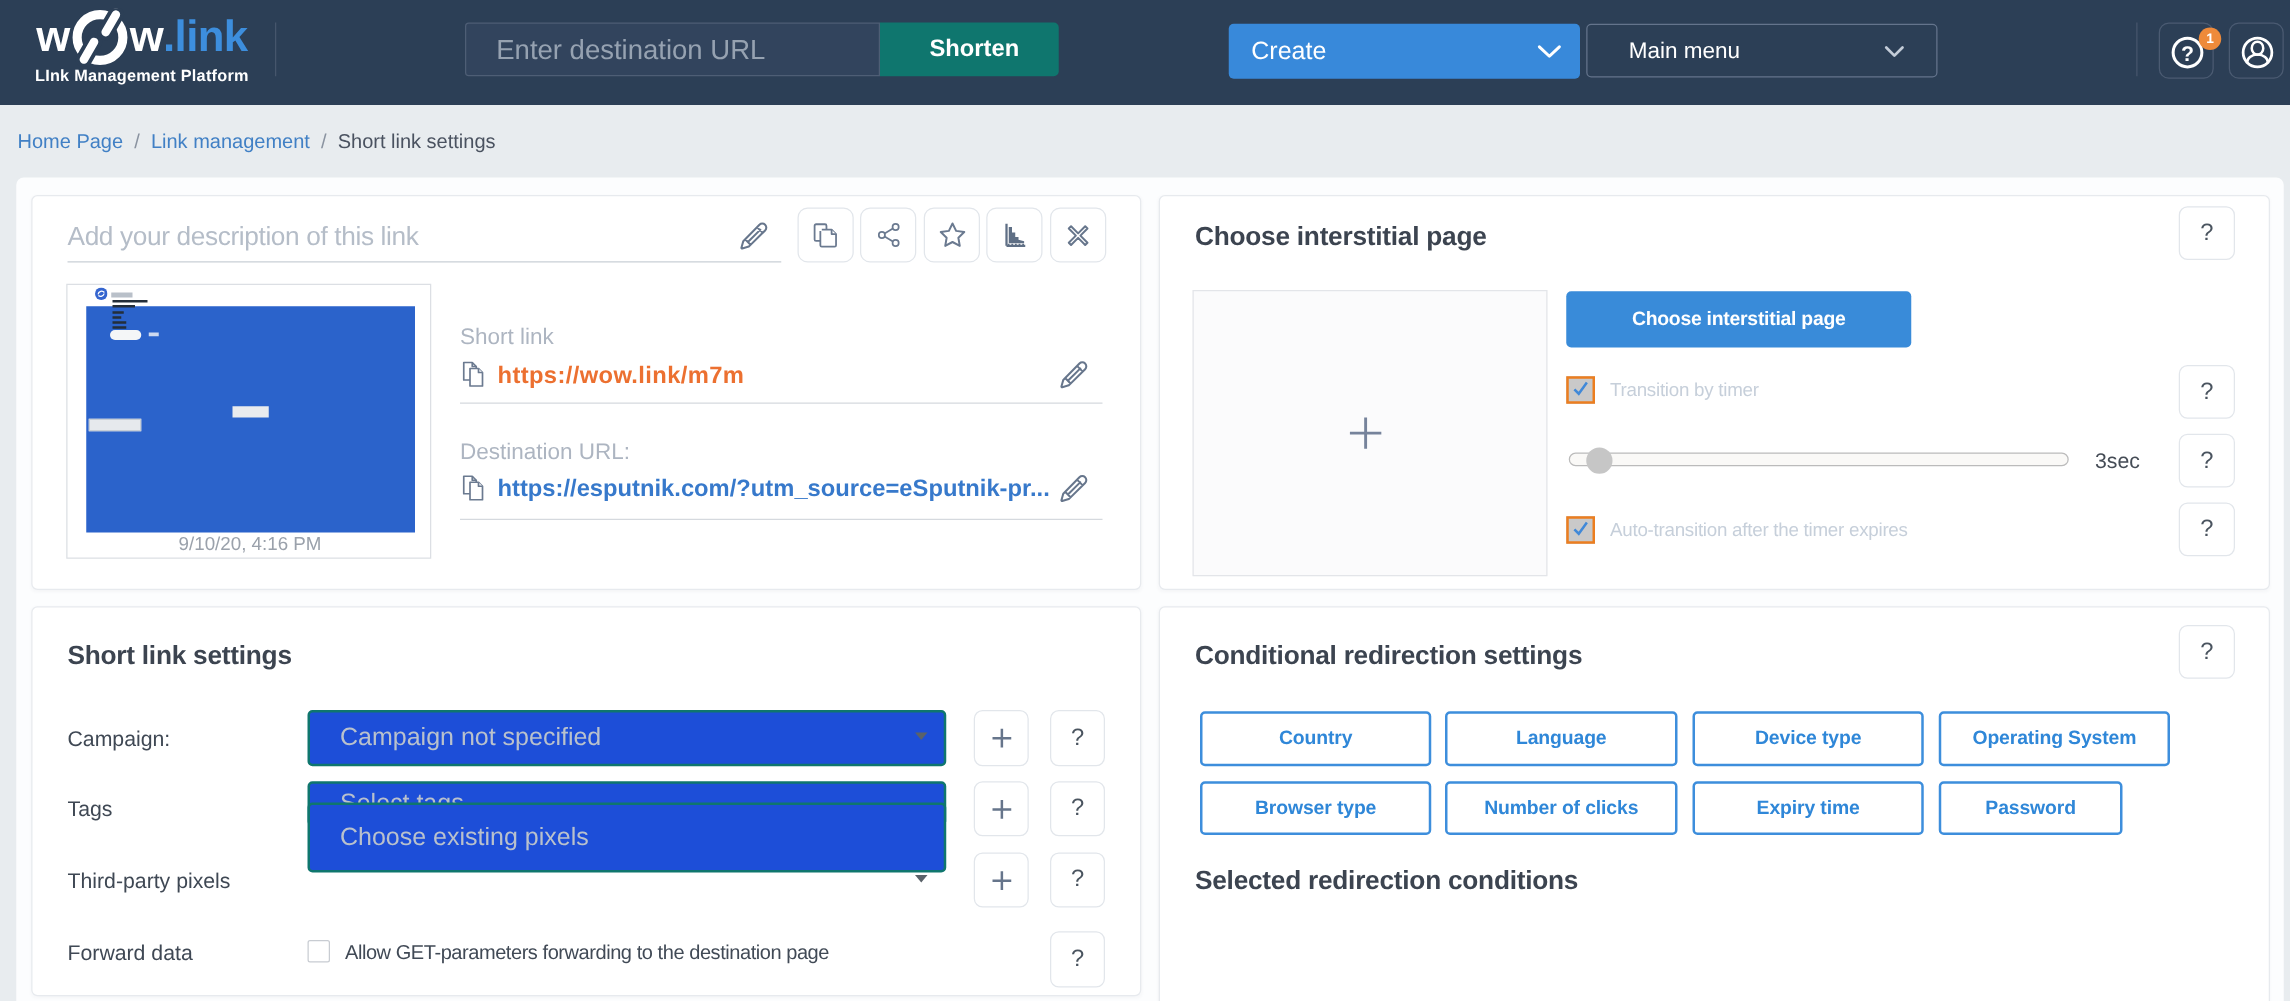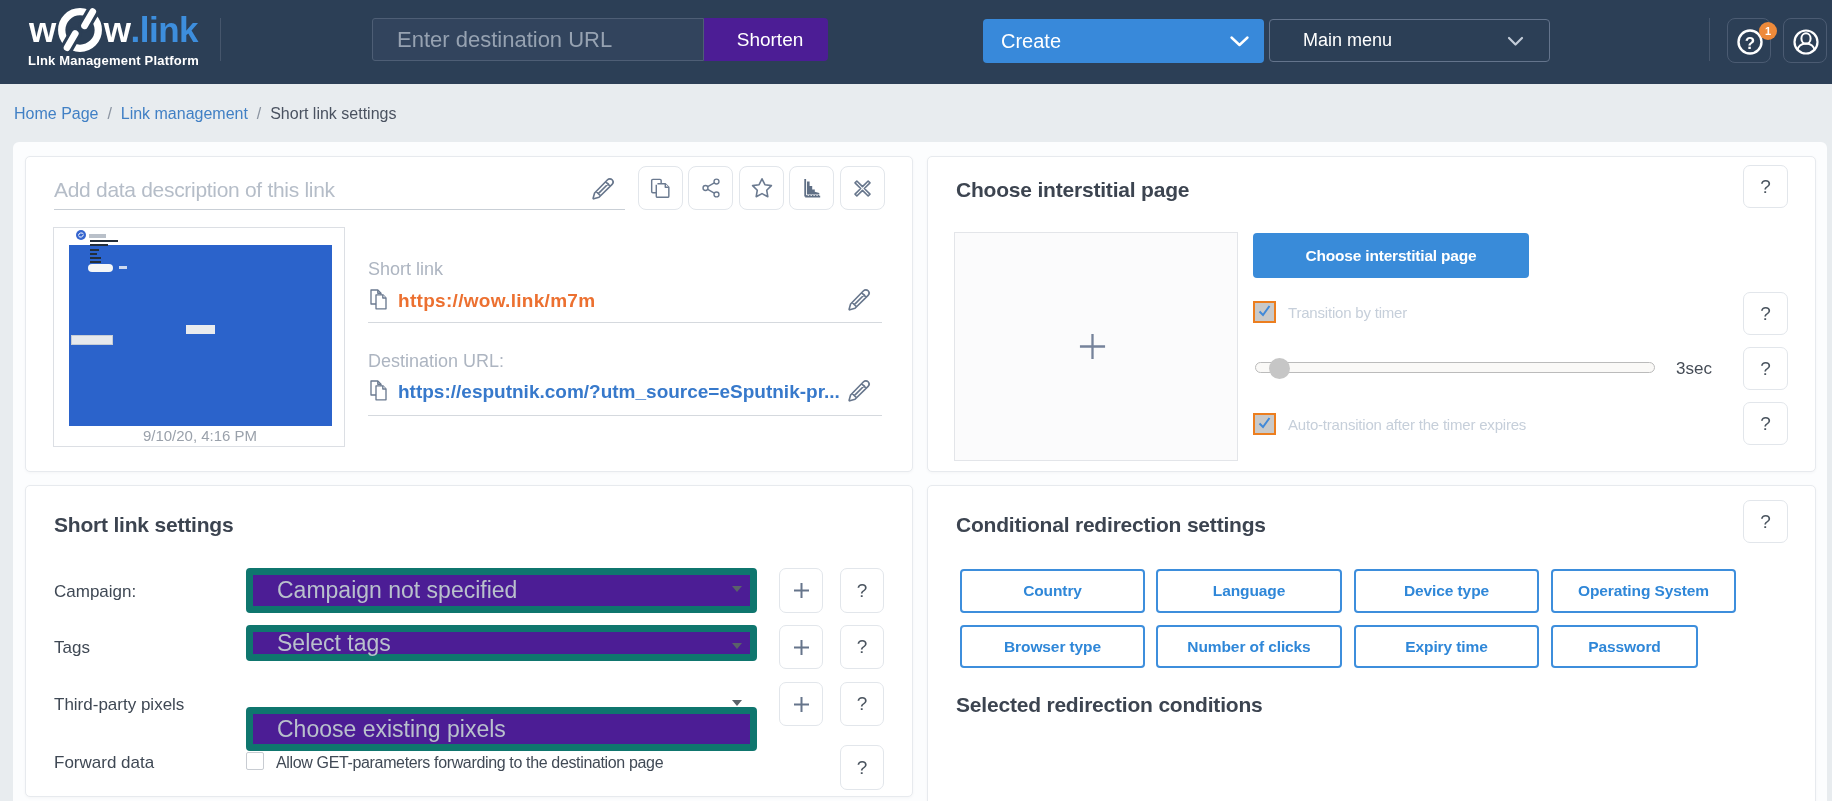--- a/index.html
+++ b/index.html
@@ -7,21 +7,21 @@
 .abs { position:absolute; }
 
 
 #nav { left:0; top:0; width:1832px; height:84px; background:#2c3f56; }
 #logo { left:29px; top:7px; height:46px; display:flex; align-items:center; }
 #logo .w { color:#fff; font-weight:bold; font-size:35px; letter-spacing:-0.5px; }
 #logo .lnk { color:#3d8edd; font-weight:bold; font-size:35px; letter-spacing:-0.5px; }
 #logosub { left:28px; top:53px; color:#fff; font-weight:bold; font-size:13px; letter-spacing:0.2px; }
 .navdiv { width:1px; background:#46566c; top:18px; height:43px; }
 #navinput { left:372px; top:18px; width:332px; height:43px; background:#32445d; border:1px solid #4e5e75; border-radius:3px 0 0 3px; color:#96a2b1; font-size:22px; line-height:41px; padding-left:24px; }
-#shorten { left:704px; top:18px; width:124px; height:43px; background:#4c1d95; border-radius:0 4px 4px 0; color:#fff; font-weight:normal; font-size:19px; text-align:center; line-height:43px; }
+#shorten { left:704px; top:18px; width:143px; height:43px; background:#0f766e; border-radius:0 4px 4px 0; color:#fff; font-weight:bold; font-size:19px; text-align:center; line-height:43px; }
 #create { left:983px; top:19px; width:281px; height:44px; background:#3889da; border-radius:4px; color:#fff; font-size:20px; line-height:44px; padding-left:18px; }
 #mainmenu { left:1269px; top:19px; width:281px; height:43px; background:transparent; border:1px solid #64748c; border-radius:4px; color:#fff; font-size:18px; line-height:41px; padding-left:33px; }
 .chev { position:absolute; top:18px; }
 .navbtn { width:44px; height:45px; border:1px solid #4b5b72; border-radius:8px; top:18px; }
 
 
 #crumb { left:14px; top:105px; font-size:16px; color:#8a93a0; }
 #crumb a { color:#4180c5; text-decoration:none; }
 #crumb .cur { color:#4a5260; }
 
@@ -31,21 +31,21 @@
 #cardA { left:25px; top:156px; width:888px; height:316px; }
 #cardB { left:927px; top:156px; width:889px; height:316px; }
 #cardC { left:25px; top:485px; width:888px; height:312px; }
 #cardD { left:927px; top:485px; width:889px; height:335px; }
 
 .h2 { font-size:21px; font-weight:bold; color:#3c4450; letter-spacing:-0.2px; }
 .qbtn { width:45px; height:43px; border:1px solid #e2e6eb; border-radius:7px; background:#fff; color:#4a545f; font-size:19px; display:flex; align-items:center; justify-content:center; }
 .icobtn { width:45px; height:44px; border:1px solid #e2e6eb; border-radius:8px; background:#fff; display:flex; align-items:center; justify-content:center; }
 .plusbtn { width:44px; height:45px; border:1px solid #e2e6eb; border-radius:7px; background:#fff; display:flex; align-items:center; justify-content:center; }
 
-.drop { border:7px solid #0f766e; border-radius:4px; background:#4c1d95; color:#b9c1cc; font-size:23px; padding-left:24px; display:flex; align-items:center; }
+.drop { border:2px solid #0f766e; border-radius:4px; background:#1d4ed8; color:#b9c1cc; font-size:20px; padding-left:24px; display:flex; align-items:center; }
 .caret { position:absolute; width:0; height:0; border-left:5.5px solid transparent; border-right:5.5px solid transparent; border-top:6.5px solid #5a6269; }
 .lbl { font-size:17px; color:#3f4854; }
 .glabel { font-size:18px; color:#adb5c1; }
 
 .obtn { position:absolute; height:44px; border:2px solid #3d8edc; border-radius:4px; color:#2f87d8; font-size:15.5px; font-weight:bold; letter-spacing:-0.1px; display:flex; align-items:center; justify-content:center; background:#fff; }
 
 .ckb { position:absolute; width:23px; height:22px; background:#c9c9c9; border:2px solid #ec7e1f; }
 .cklbl { font-size:15px; color:#c6cfda; letter-spacing:-0.2px; }
 .tbar { position:absolute; background:#232e3a; }
 </style>
@@ -95,21 +95,21 @@
 </div>
 
 <div id="crumb" class="abs"><a>Home Page</a> &nbsp;/&nbsp; <a>Link management</a> &nbsp;/&nbsp; <span class="cur">Short link settings</span></div>
 
 <div id="main" class="abs"></div>
 <div id="cardA" class="card"></div>
 <div id="cardB" class="card"></div>
 <div id="cardC" class="card"></div>
 <div id="cardD" class="card"></div>
 
-<div class="abs" style="left:54px; top:170px; width:571px; height:40px; border-bottom:1px solid #c9cfd6; font-size:21px; letter-spacing:-0.3px; color:#b5bdc8; line-height:40px;">Add data description of this link</div>
+<div class="abs" style="left:54px; top:170px; width:571px; height:40px; border-bottom:1px solid #c9cfd6; font-size:21px; letter-spacing:-0.3px; color:#b5bdc8; line-height:40px;">Add your description of this link</div>
 <svg class="abs" style="left:589px; top:175px;" width="28" height="28" viewBox="0 0 24 24">
     <path d="M15.9 4.1a2.7 2.7 0 0 1 3.9 3.9L8.6 19.1 4.1 20.4a.45 .45 0 0 1 -.55 -.55L4.8 15.4 15.9 4.1z M14.4 5.9l3.6 3.6 M6.1 14.1l3.7 3.7 M8 16 L16.9 7.1" fill="none" stroke="#67768c" stroke-width="1.4" stroke-linejoin="round"></path>
   </svg>
 
 <div class="icobtn abs" style="left:638px; top:166px;">
   <svg width="23" height="23" viewBox="0 0 24 24" fill="none" stroke="#6b7a90" stroke-width="1.5" stroke-linejoin="round">
     <path d="M4 2.5 h7.5 a1.2 1.2 0 0 1 1.2 1.2 v11.5 a1.2 1.2 0 0 1 -1.2 1.2 h-7.5 a1.2 1.2 0 0 1 -1.2 -1.2 v-11.5 a1.2 1.2 0 0 1 1.2 -1.2z"></path>
     <path d="M8.8 7 h8.2 l3.7 3.7 v9.3 a1.2 1.2 0 0 1 -1.2 1.2 h-10.7 a1.2 1.2 0 0 1 -1.2 -1.2 v-11.8" fill="#fff"></path>
     <path d="M17 7 v3.7 h3.7" fill="#fff"></path>
   </svg>
@@ -233,21 +233,21 @@
 <div class="drop abs" style="left:246px; top:625px; width:511px; height:36px;">Select tags</div>
 <div class="caret abs" style="left:732px; top:643px;"></div>
 <div class="plusbtn abs" style="left:779px; top:625px; height:44px;">
     <svg width="17" height="17" viewBox="0 0 17 17">
       <path d="M8.5 1 v15 M1 8.5 h15" stroke="#66758b" stroke-width="2" fill="none"></path>
     </svg>
   </div>
 <div class="qbtn abs" style="left:840px; top:625px; width:44px; height:44px;">?</div>
 
 <div class="lbl abs" style="left:54px; top:695px;">Third-party pixels</div>
-<div class="drop abs" style="left:246px; top:707px; width:511px; height:44px;">Choose existing pixels</div>
+<div class="drop abs" style="left:246px; top:642px; width:511px; height:56px;">Choose existing pixels</div>
 <div class="caret abs" style="left:732px; top:700px;"></div>
 <div class="plusbtn abs" style="left:779px; top:682px; height:44px;">
     <svg width="17" height="17" viewBox="0 0 17 17">
       <path d="M8.5 1 v15 M1 8.5 h15" stroke="#66758b" stroke-width="2" fill="none"></path>
     </svg>
   </div>
 <div class="qbtn abs" style="left:840px; top:682px; width:44px; height:44px;">?</div>
 
 <div class="lbl abs" style="left:54px; top:753px;">Forward data</div>
 <div class="abs" style="left:246px; top:752px; width:18px; height:18px; border:1px solid #c8ccd2; border-radius:2px; background:#fff;"></div>

